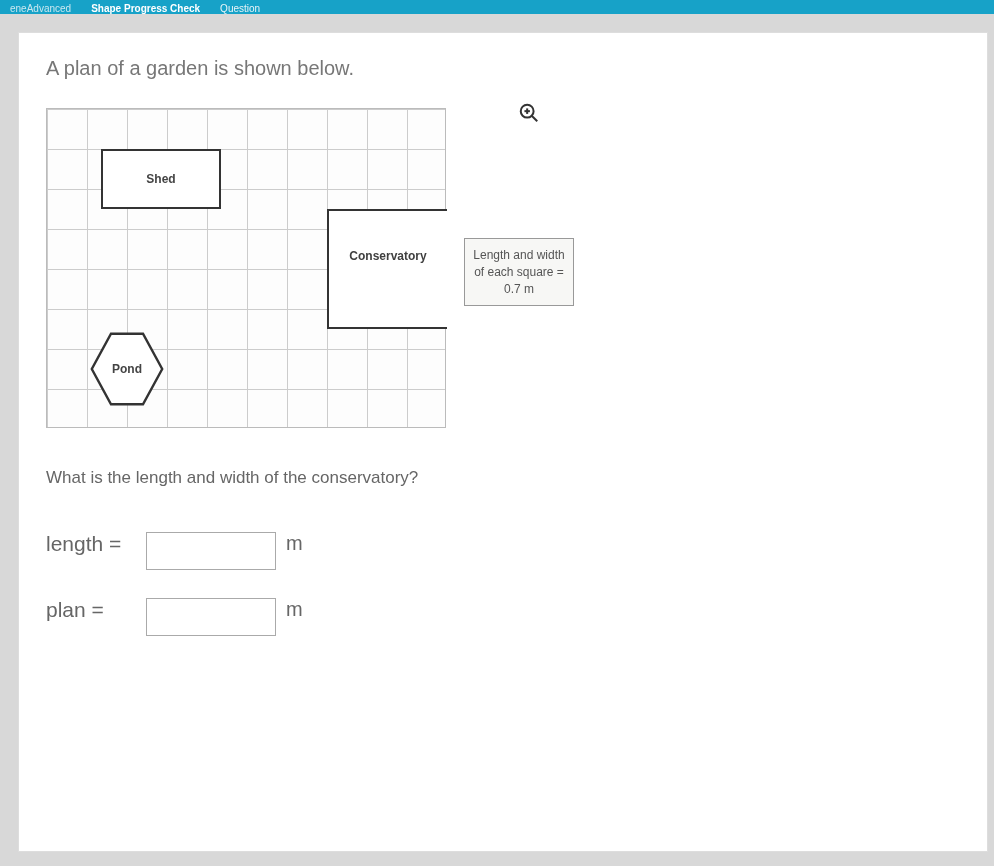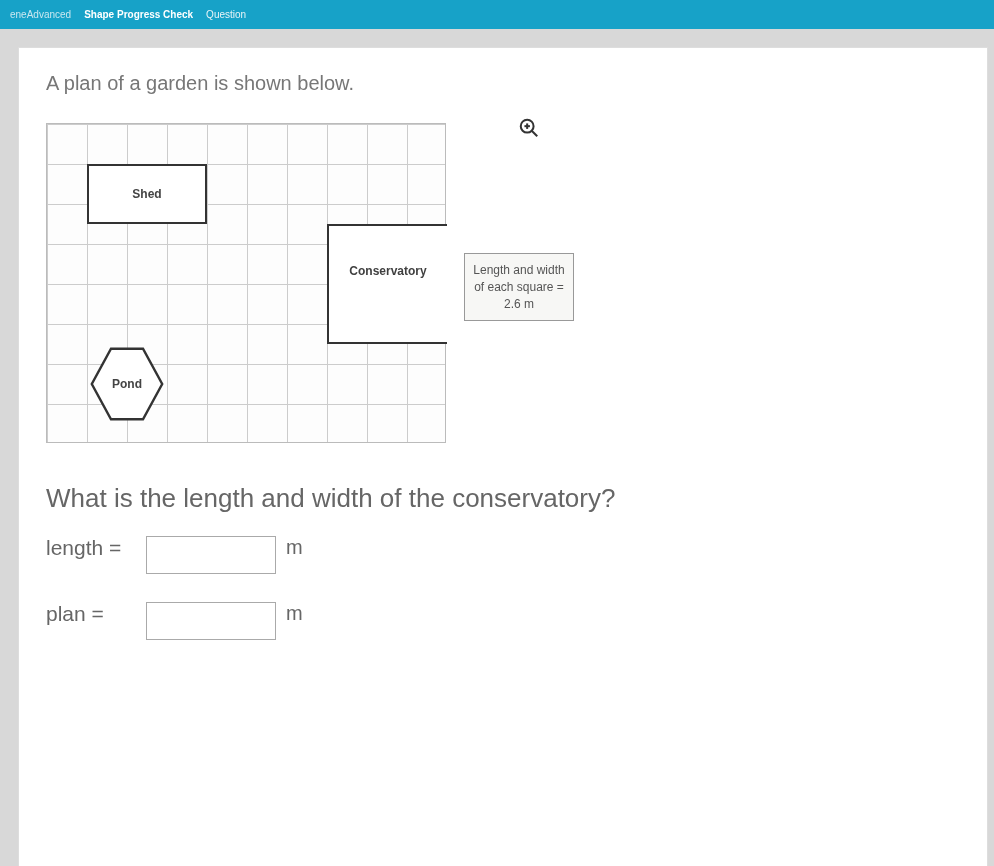--- a/index.html
+++ b/index.html
@@ -5,24 +5,24 @@
     * { box-sizing: border-box; margin: 0; padding: 0; }
     body {
       font-family: Arial, Helvetica, sans-serif;
       background: #d8d8d8;
       width: 994px;
       height: 866px;
       overflow: hidden;
     }
     .topbar {
       background: #17a2c8;
-      height: 29px;
-      display: flex;
-      align-items: center;
-      gap: 13px;
+      height: 14px;
+      display: flex;
+      align-items: flex-end;
+      gap: 20px;
       padding: 0 10px;
       color: #e8f4f7;
       font-size: 10px;
     }
     .topbar span:nth-child(1) { opacity: 0.85; }
     .topbar span:nth-child(2) { font-weight: 600; color: #fff; }
     .content-wrap {
       background: #fff;
       margin: 18px 0 0 18px;
       width: 970px;
@@ -70,21 +70,21 @@
       height: 320px;
       background: #fdfdfd;
       border: 1px solid #bbb;
       background-image:
         linear-gradient(to right, #ccc 1px, transparent 1px),
         linear-gradient(to bottom, #ccc 1px, transparent 1px);
       background-size: 40px 40px;
     }
     .shed {
       position: absolute;
-      left: 40px;
+      left: 54px;
       top: 40px;
       width: 120px;
       height: 60px;
       border: 2px solid #333;
       background: #fff;
       display: flex;
       align-items: center;
       justify-content: center;
       font-size: 12px;
       font-weight: 700;
@@ -126,23 +126,23 @@
       width: 110px;
       border: 1px solid #999;
       background: #f7f7f5;
       padding: 8px 6px;
       font-size: 12px;
       color: #555;
       text-align: center;
       line-height: 1.4;
     }
     .question {
-      font-size: 26px;
+      font-size: 17px;
       color: #666;
-      margin-bottom: 22px;
+      margin-bottom: 44px;
       font-weight: 400;
     }
     .answer-row {
       display: flex;
       gap: 10px;
       margin-bottom: 28px;
       font-size: 21px;
       color: #666;
     }
     .answer-row .label { min-width: 90px; }
@@ -188,21 +188,21 @@
           <span>Conservatory</span>
         </div>
         <div class="pond">
           <svg viewBox="0 0 100 100">
             <polygon points="30,6 70,6 94,50 70,94 30,94 6,50" fill="#fff" stroke="#333" stroke-width="3"></polygon>
           </svg>
           <div class="pond-label">Pond</div>
         </div>
       </div>
 
-      <div class="legend">Length and width of each square = 2.6 m</div>
+      <div class="legend">Length and width of each square = 0.7 m</div>
     </div>
 
     <p class="question">What is the length and width of the conservatory?</p>
 
     <div class="answer-row">
       <span class="label">length =</span>
       <input type="text" value="" style="">
       <span class="unit">m</span>
     </div>
 

